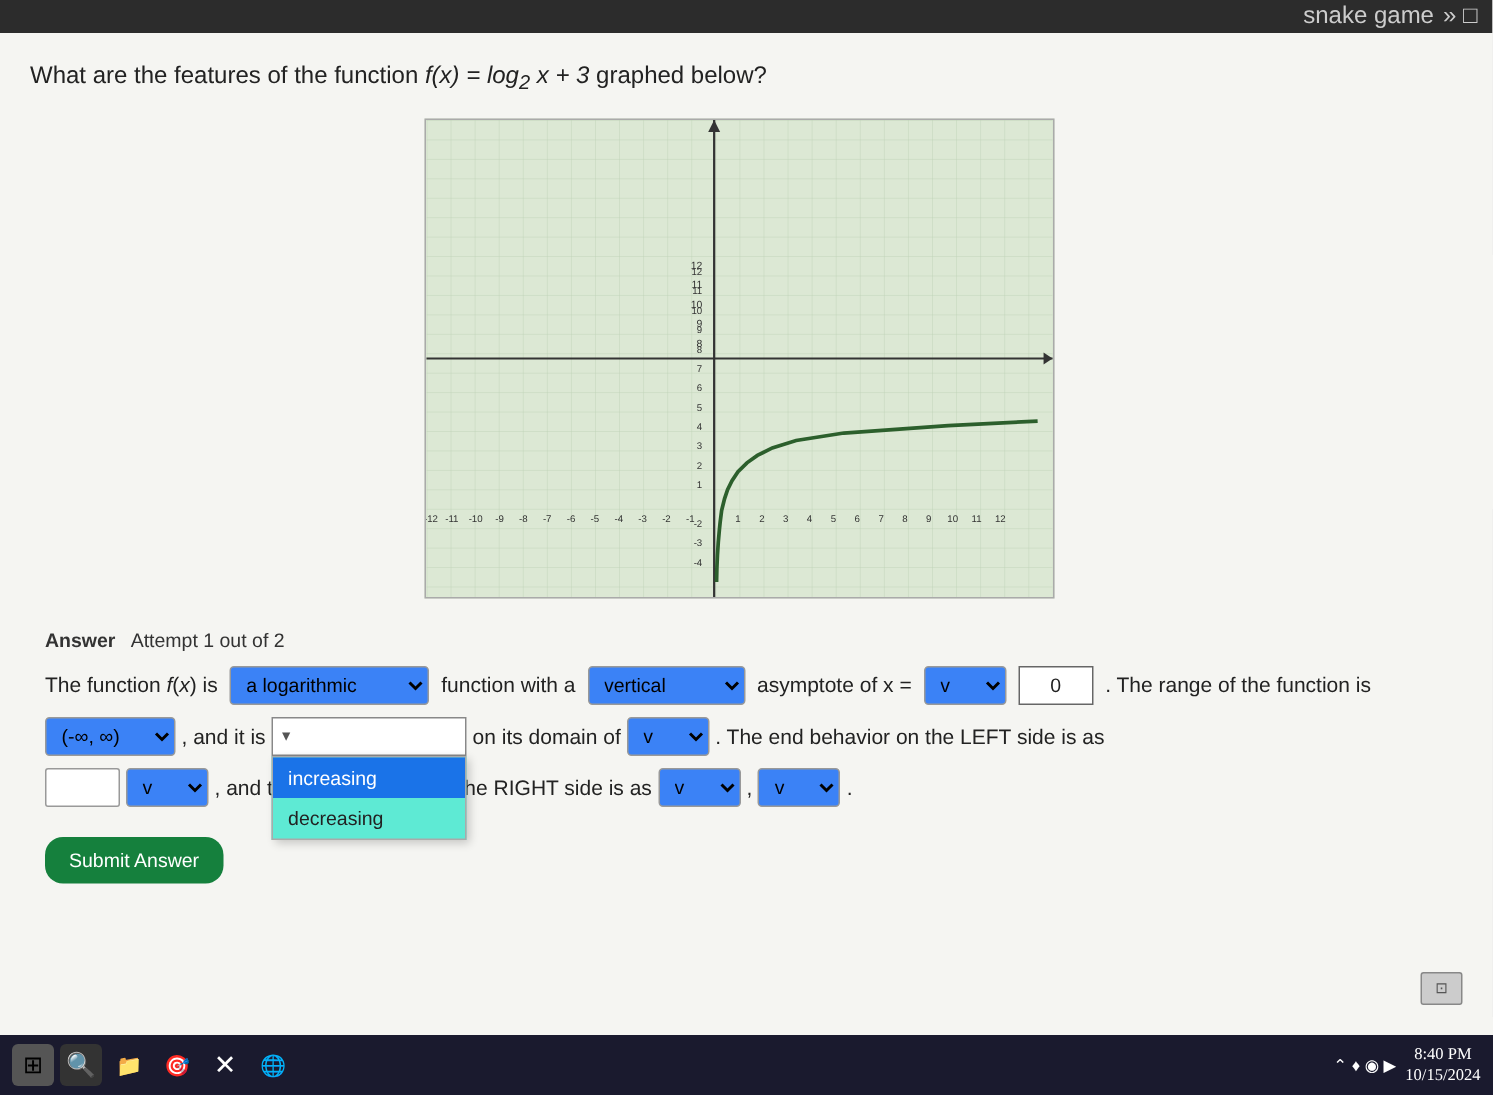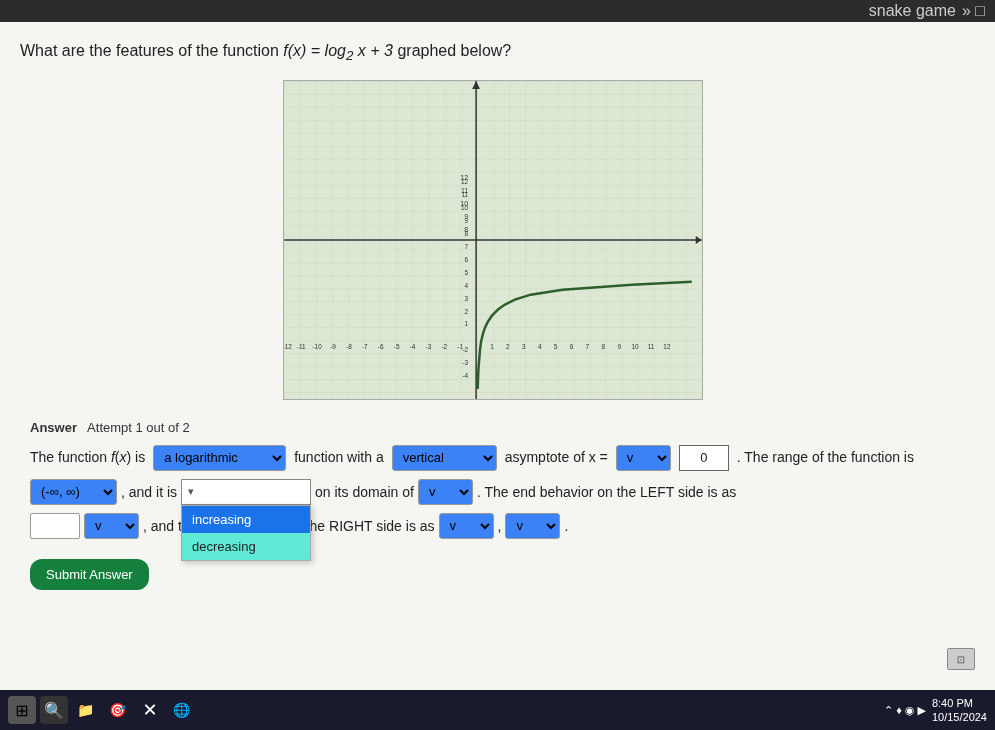--- a/index.html
+++ b/index.html
@@ -227,22 +227,23 @@
       width: 28px;
       height: 28px;
       border-radius: 4px;
       display: flex;
       align-items: center;
       justify-content: center;
       font-size: 16px;
     }
 
     .time-display {
-      text-align: left;
+      text-align: center;
       line-height: 1.3;
+      font-family: Liberation Serif, serif;
     }
 
     .corner-icon {
       position: absolute;
       bottom: 60px;
       right: 20px;
       width: 28px;
       height: 22px;
       background: #ccc;
       border: 1px solid #888;

